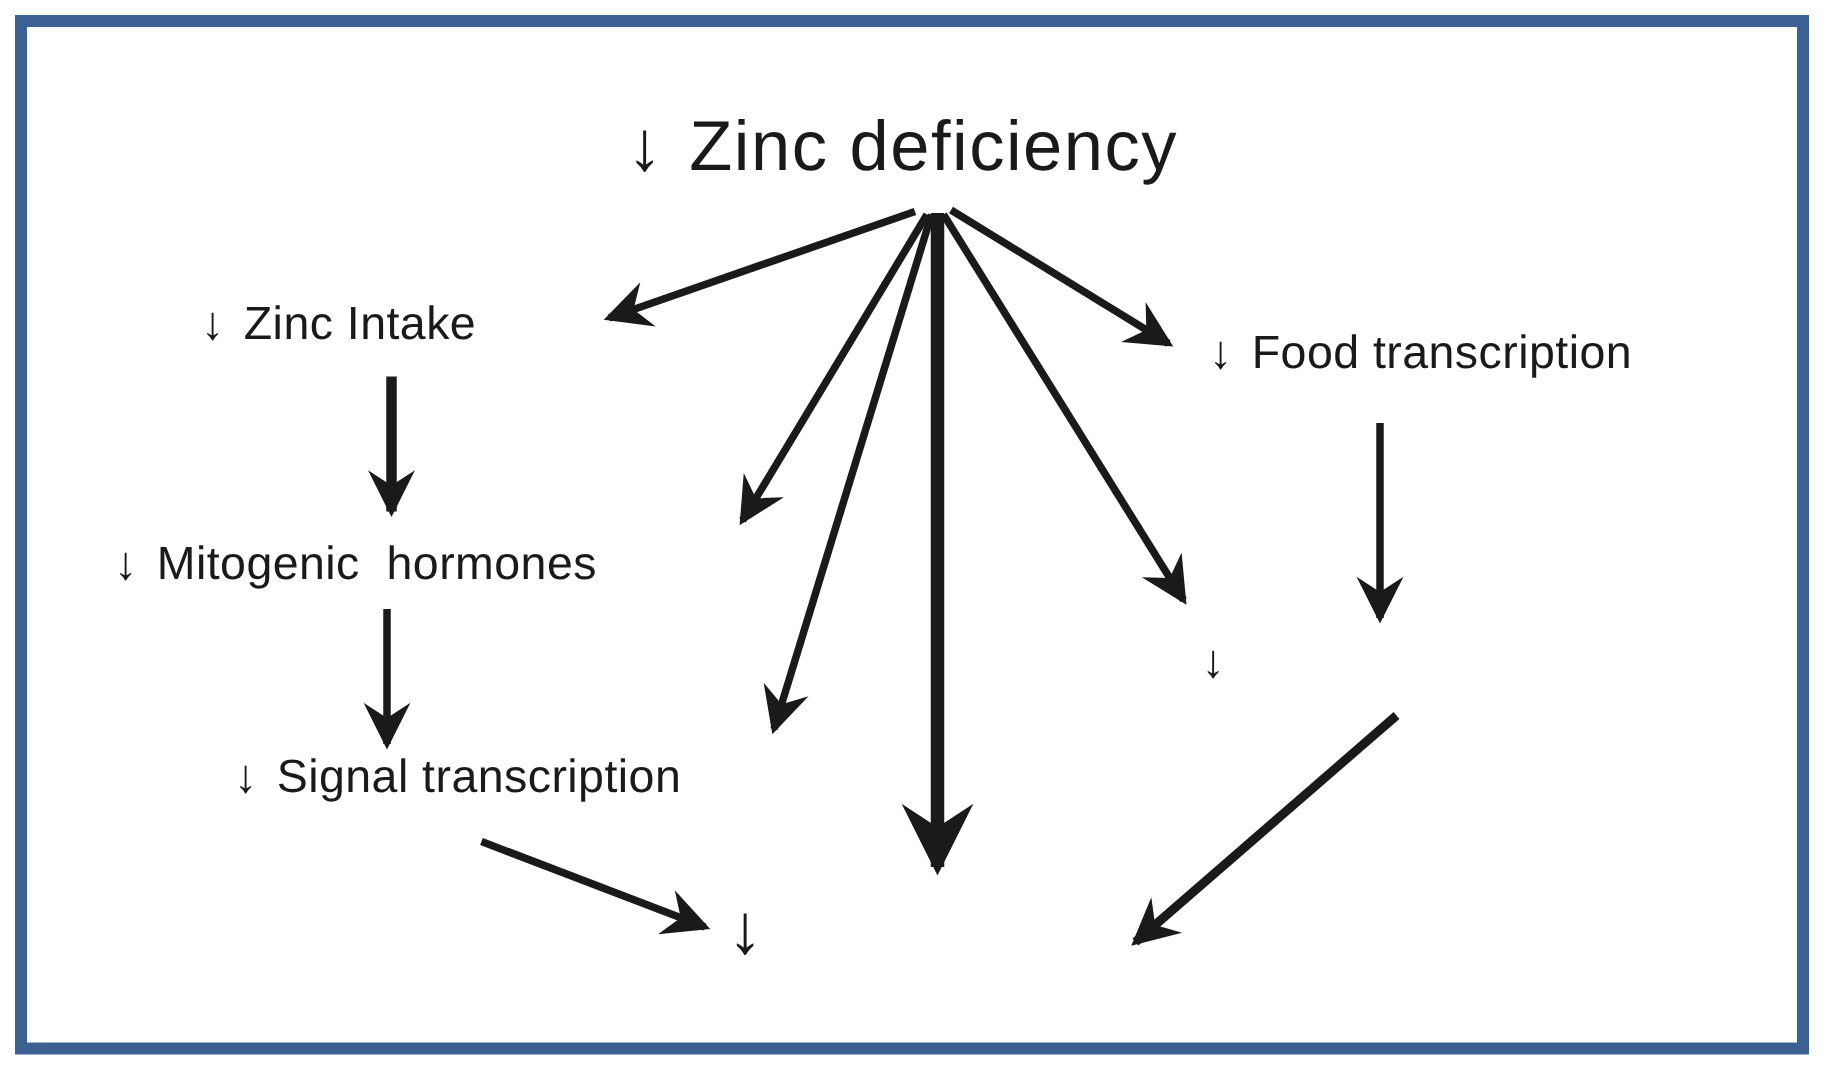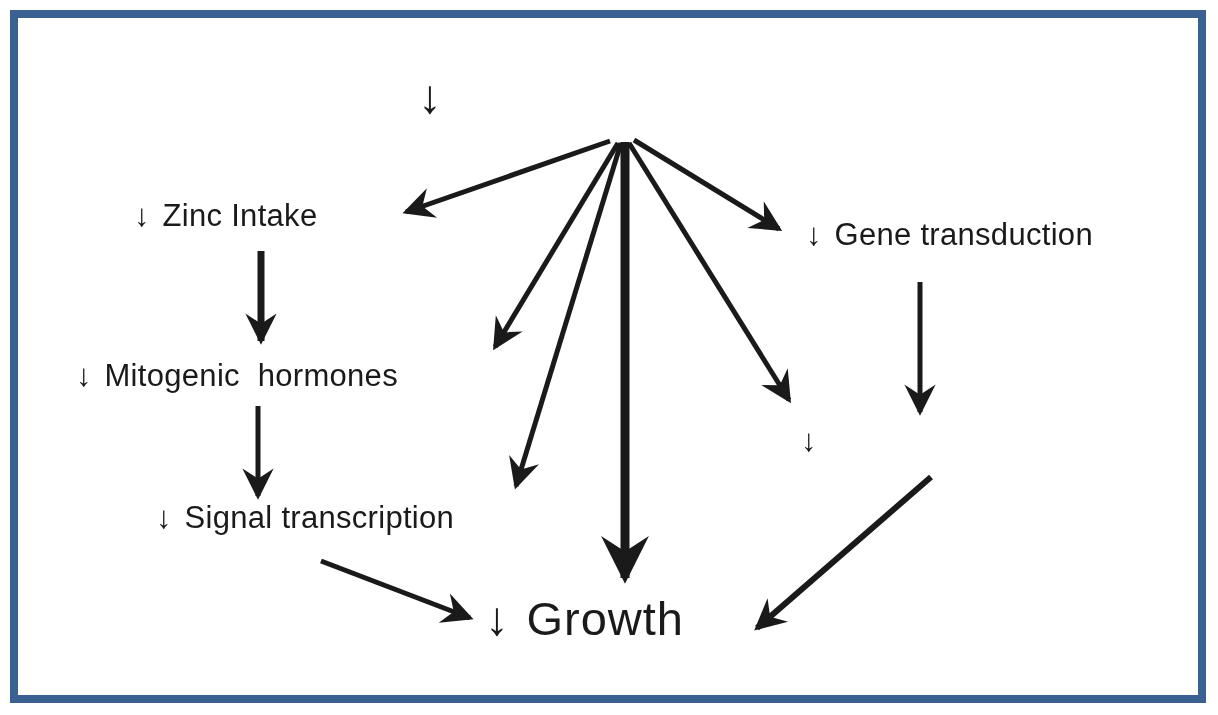--- a/index.html
+++ b/index.html
@@ -83,44 +83,44 @@
     <line x1="261" y1="251" x2="261" y2="341" stroke="#1a1a1a" stroke-width="7" marker-end="url(#ah)"></line>
     <line x1="258" y1="406" x2="258" y2="496" stroke="#1a1a1a" stroke-width="5" marker-end="url(#ah)"></line>
     <line x1="321" y1="561" x2="470" y2="618" stroke="#1a1a1a" stroke-width="5" marker-end="url(#ah)"></line>
 
     <line x1="920" y1="282" x2="920" y2="412" stroke="#1a1a1a" stroke-width="5" marker-end="url(#ah)"></line>
     <line x1="931" y1="477" x2="757" y2="628" stroke="#1a1a1a" stroke-width="6" marker-end="url(#ah)"></line>
   </svg>
 
   <div class="node big" style="left:418px; top:70px;">
     <span class="pre">↓</span>
+    <span class="lbl">Zinc deficiency</span>
   </div>
 
   <div class="node small" style="left:134px; top:198px;">
     <span class="pre">↓</span>
     <span class="lbl">Zinc Intake</span>
   </div>
 
   <div class="node small" style="left:76px; top:358px;">
     <span class="pre">↓</span>
     <span class="lbl">Mitogenic  hormones</span>
   </div>
 
   <div class="node small" style="left:156px; top:500px;">
     <span class="pre">↓</span>
     <span class="lbl">Signal transcription</span>
   </div>
 
   <div class="node small" style="left:806px; top:217px;">
     <span class="pre">↓</span>
-    <span class="lbl">Gene transduction</span>
+    <span class="lbl">Food transcription</span>
   </div>
 
   <div class="node small" style="left:801px; top:423px;">
     <span class="pre">↓</span>
   </div>
 
   <div class="node big" style="left:485px; top:592px;">
     <span class="pre">↓</span>
-    <span class="lbl">Growth</span>
   </div>
 
 </div>
 
 </body></html>

